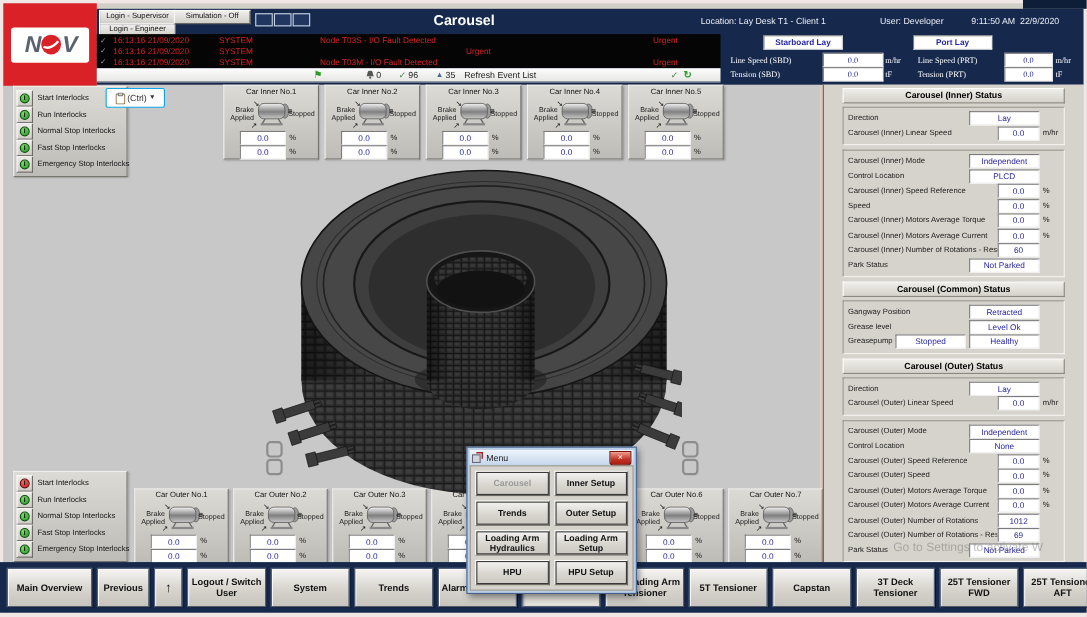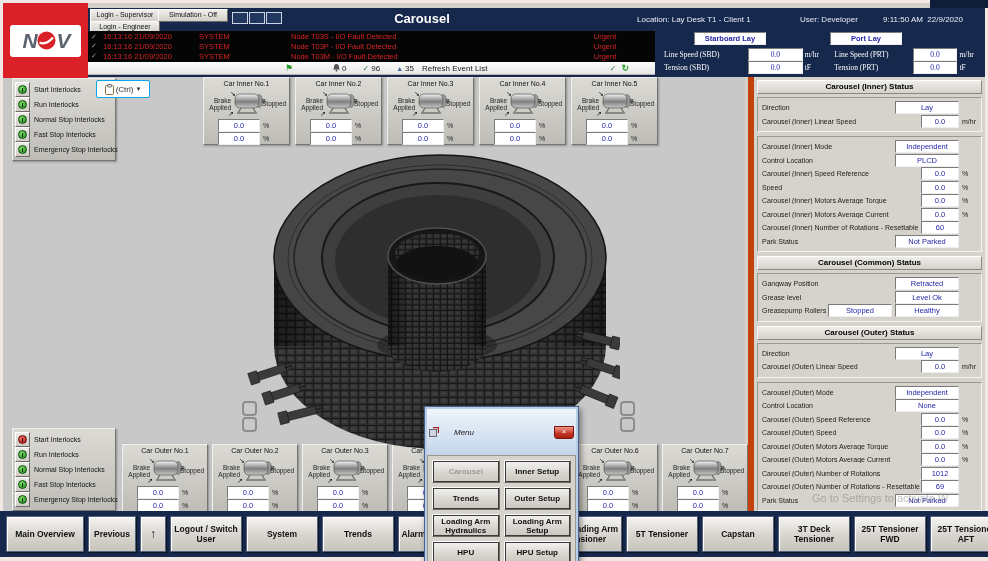--- a/index.html
+++ b/index.html
@@ -64,28 +64,28 @@
   .a1{left:26px;top:0px;}
   .a2{left:24px;top:20px;}
   .drum{position:absolute;left:28px;top:2px;}
   .carrow{position:absolute;left:14px;display:flex;align-items:center;gap:3px;}
   .carrow .vbox{width:40px;}
   .carrow .pct{font-size:7px;color:#222;}
   .r1{top:29px;}
   .r2{top:42px;}
   
   .menuwin{left:424px;top:406px;width:149px;z-index:20;border:1px solid #44618c;background:#b9cde5;padding:2px;box-shadow:2px 3px 6px rgba(0,0,0,.45);}
-  .menutitle{height:14px;background:linear-gradient(#eef4fb,#c4d6ec);display:flex;align-items:center;padding:16px 2px;gap:15px;font-style:italic;}
+  .menutitle{height:14px;background:linear-gradient(#eef4fb,#c4d6ec);display:flex;align-items:center;padding:0 2px;gap:3px;}
   .menutitle .t{font-size:8px;color:#1a1a1a;flex:1;}
   .closebtn{width:18px;height:11px;background:linear-gradient(#f09a8a,#c23325 60%,#a81e12);border:1px solid #7a1408;border-radius:0 0 3px 3px;color:#fff;font-size:8px;line-height:10px;text-align:center;}
   .menubody{background:#d6d3cc;border:1px solid #9a978f;padding:4px;display:grid;grid-template-columns:1fr 1fr;gap:4px;}
   .mbtn{height:21px;background:linear-gradient(#f4f3f0,#d9d6d0 55%,#cbc8c2);border:1px solid #6e6b66;border-top-color:#fdfdfb;border-left-color:#fdfdfb;outline:1px solid #3a3a3a;outline-offset:-2px;font-weight:bold;font-size:8px;line-height:9px;display:flex;align-items:center;justify-content:center;text-align:center;color:#111;}
   .mbtn.disabled{color:#9b9b9b;}
   
-  .statuspanel{left:748px;top:77px;width:237px;height:434px;background:#d6d3cc;border-left:6px solid #c2410c;padding:3px 3px;box-sizing:border-box;overflow:hidden;z-index:2;}
+  .statuspanel{left:748px;top:77px;width:237px;height:434px;background:#d6d3cc;border-left:1px solid #c2410c;padding:3px 17px;box-sizing:border-box;overflow:hidden;z-index:2;}
   .shead{background:linear-gradient(#efede8,#d5d2cb);border:1px solid;border-color:#fff #8a8881 #8a8881 #fff;font-weight:bold;font-size:8px;text-align:center;height:12px;line-height:12px;margin-bottom:3px;}
   .sgroup{border:1px solid;border-color:#9b9890 #f4f3f0 #f4f3f0 #9b9890;padding:3px 4px;margin-bottom:4px;}
   .srow{display:flex;align-items:center;height:13.5px;}
   .slabel{flex:1;font-size:7px;color:#1a1a1a;white-space:nowrap;overflow:hidden;}
   .srow .vbox{width:36px;flex:none;}
   .srow .vbox.state{width:62px;}
   .srow .v2{margin-right:3px;}
   .sunit{width:15px;font-size:7px;color:#1a1a1a;padding-left:3px;flex:none;}
   
   .navbar{left:0;top:511px;width:988px;height:46px;background:#16294d;display:flex;align-items:center;padding-left:6px;box-sizing:border-box;gap:4px;z-index:10;}
@@ -143,21 +143,20 @@
     <span class="aicon">✓</span>
     <span>16:13:16 21/09/2020</span>
     <span>SYSTEM</span>
     <span>Node T03S - I/O Fault Detected</span>
     <span class="aprio">Urgent</span>
   </div>
     <div class="arow">
     <span class="aicon">✓</span>
     <span>16:13:16 21/09/2020</span>
     <span>SYSTEM</span>
-    <span>Node T03P - I/O Fault Detected</span>
     <span class="aprio">Urgent</span>
   </div>
     <div class="arow">
     <span class="aicon">✓</span>
     <span>16:13:16 21/09/2020</span>
     <span>SYSTEM</span>
     <span>Node T03M - I/O Fault Detected</span>
     <span class="aprio">Urgent</span>
   </div>
   </div>

